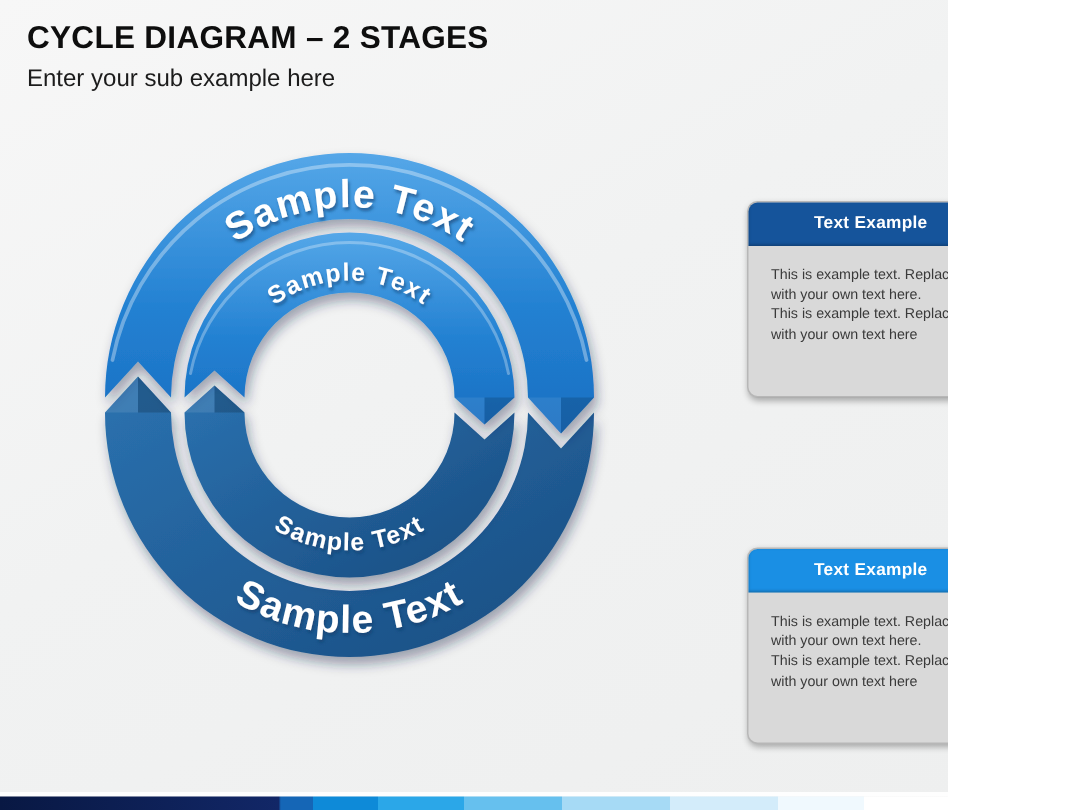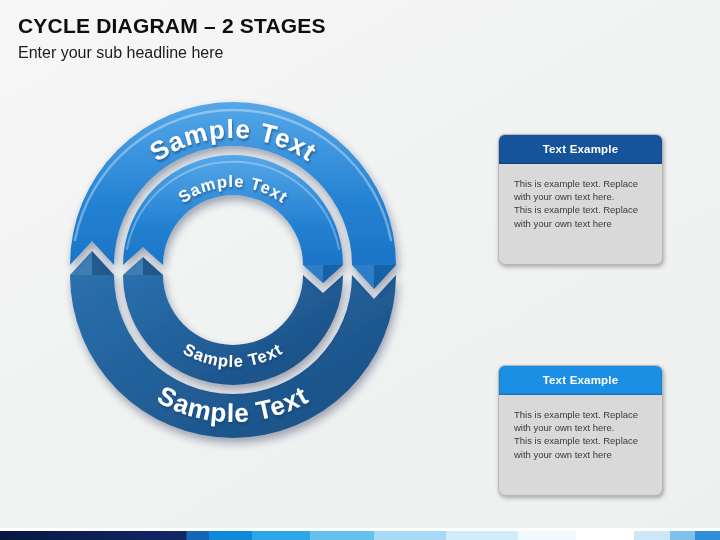--- a/index.html
+++ b/index.html
@@ -1,18 +1,18 @@
 <!DOCTYPE html>
 <html><head>
 <meta charset="utf-8">
 <style>
   html,body{margin:0;padding:0;}
   .slide{
     position:relative;
-    width:720px;height:540px;
+    width:632px;height:540px;
     overflow:hidden;
     background:linear-gradient(150deg,#f7f7f7 0%,#f1f2f2 45%,#eeefef 100%);
     font-family:"Liberation Sans",sans-serif;
   }
   
   .hdr{position:absolute;left:18px;top:13px;}
   .hdr h1{
     margin:0;font-size:21px;line-height:25px;font-weight:700;
     color:#0e0e0e;letter-spacing:.2px;
   }
@@ -73,21 +73,21 @@
       #2e8fd8 96.5%, #2e8fd8 100%);
   }
 </style>
 </head>
 <body>
 
 <div class="slide">
 
   <div class="hdr">
     <h1>CYCLE DIAGRAM – 2 STAGES</h1>
-    <p>Enter your sub headline here</p>
+    <p>Enter your sub example here</p>
   </div>
 
   <svg class="diagram" viewBox="0 0 720 540">
     <defs>
       <linearGradient id="gTop" x1="0" y1="0" x2="0" y2="1">
         <stop offset="0" stop-color="#55a7e8"></stop>
         <stop offset="0.55" stop-color="#2381d2"></stop>
         <stop offset="1" stop-color="#1a6fc2"></stop>
       </linearGradient>
       <linearGradient id="gBottom" x1="0" y1="0" x2="1" y2="1">

